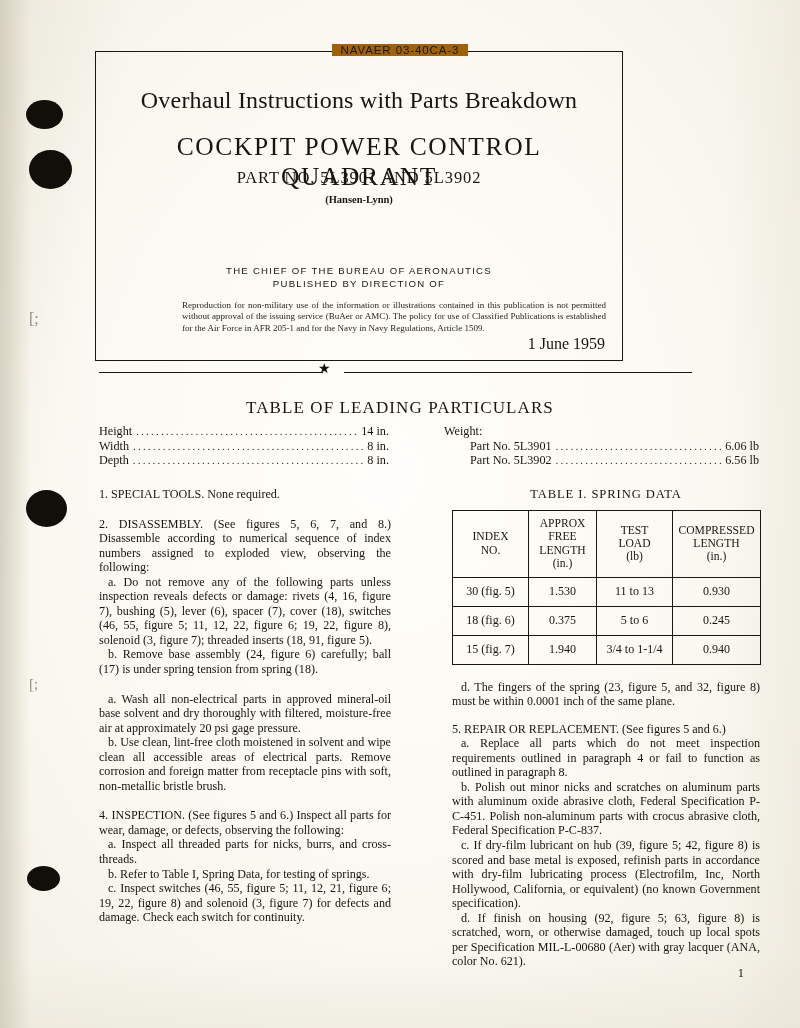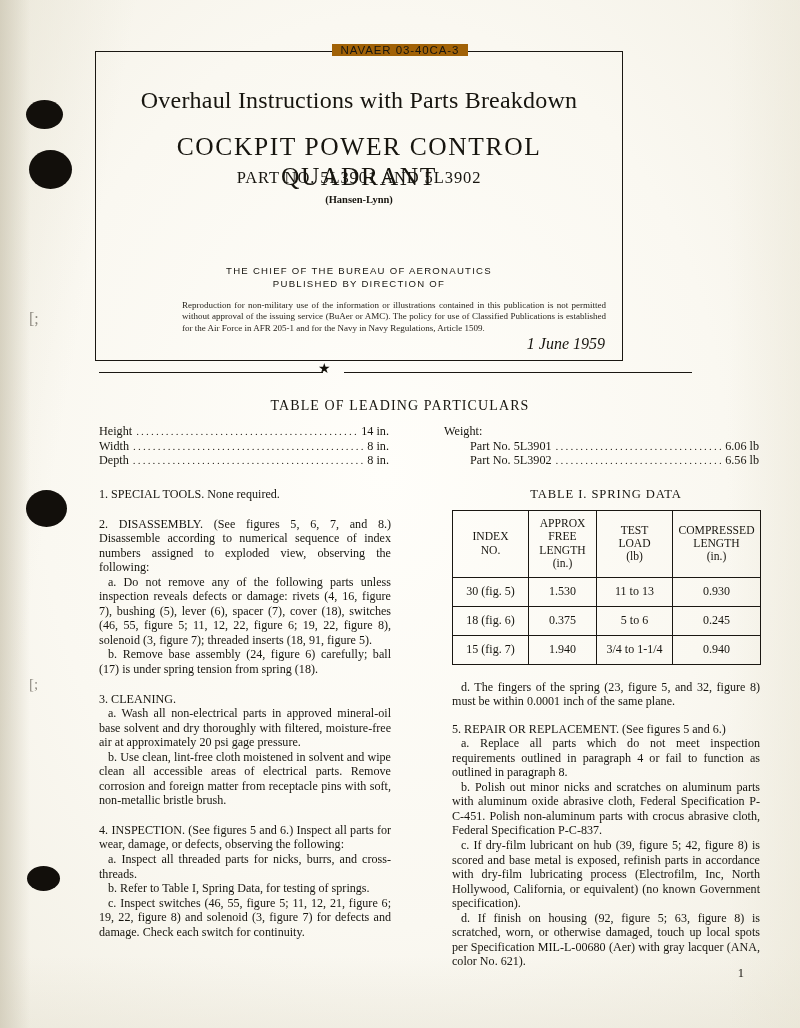--- a/index.html
+++ b/index.html
@@ -130,21 +130,20 @@
     line-height: 11.4px;
     text-align: justify;
     color: #221e17;
   }
 
   #doc-date {
     position: absolute;
     bottom: 7px;
     right: 17px;
     font-size: 16px;
-    font-style: italic;
     font-family: "Liberation Serif", serif;
   }
 
   
   #star-rule {
     position: absolute;
     left: 99px;
     top: 366px;
     width: 593px;
     height: 12px;
@@ -165,21 +164,21 @@
     line-height: 14px;
     color: #121009;
   }
 
   
   #particulars-title {
     position: absolute;
     left: 0; right: 0;
     top: 398px;
     text-align: center;
-    font-size: 14px;
+    font-size: 17px;
     letter-spacing: 1.1px;
   }
   #particulars {
     position: absolute;
     left: 99px;
     top: 424px;
     width: 660px;
     font-size: 12.2px;
     line-height: 14.6px;
   }
@@ -367,24 +366,20 @@
     <p class="para">
       <span>2.</span>
       <span>DISASSEMBLY.</span>
       <span>(See figures 5, 6, 7, and 8.) Disassemble according to numerical sequence of index numbers assigned to exploded view, observing the following:</span>
     </p>
     <p class="para sub">a. Do not remove any of the following parts unless inspection reveals defects or damage: rivets (4, 16, figure 7), bushing (5), lever (6), spacer (7), cover (18), switches (46, 55, figure 5; 11, 12, 22, figure 6; 19, 22, figure 8), solenoid (3, figure 7); threaded inserts (18, 91, figure 5).</p>
     <p class="para sub">b. Remove base assembly (24, figure 6) carefully; ball (17) is under spring tension from spring (18).</p>
 
     <div class="gap-m"></div>
 
-    <p class="para">
-      <span>3.</span>
-      <span>CLEANING.</span>
-    </p>
     <p class="para sub">a. Wash all non-electrical parts in approved mineral-oil base solvent and dry thoroughly with filtered, moisture-free air at approximately 20 psi gage pressure.</p>
     <p class="para sub">b. Use clean, lint-free cloth moistened in solvent and wipe clean all accessible areas of electrical parts. Remove corrosion and foreign matter from receptacle pins with soft, non-metallic bristle brush.</p>
 
     <div class="gap-m"></div>
 
     <p class="para">
       <span>4.</span>
       <span>INSPECTION.</span>
       <span>(See figures 5 and 6.) Inspect all parts for wear, damage, or defects, observing the following:</span>
     </p>

